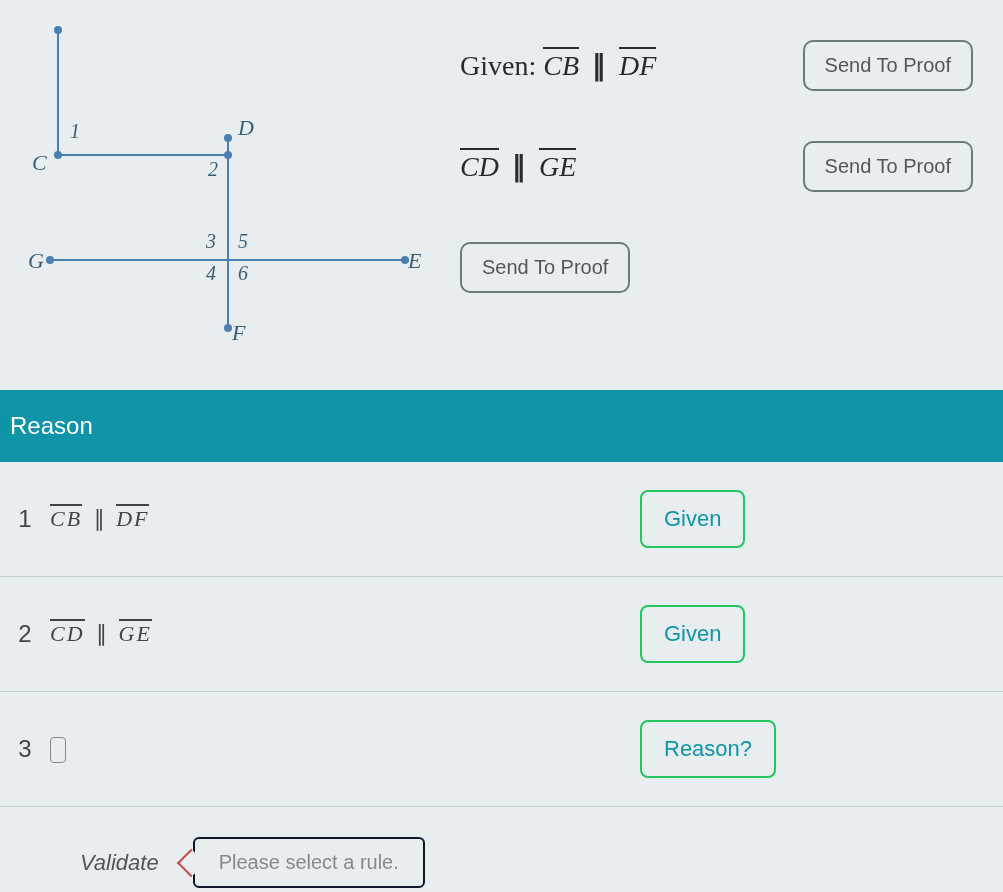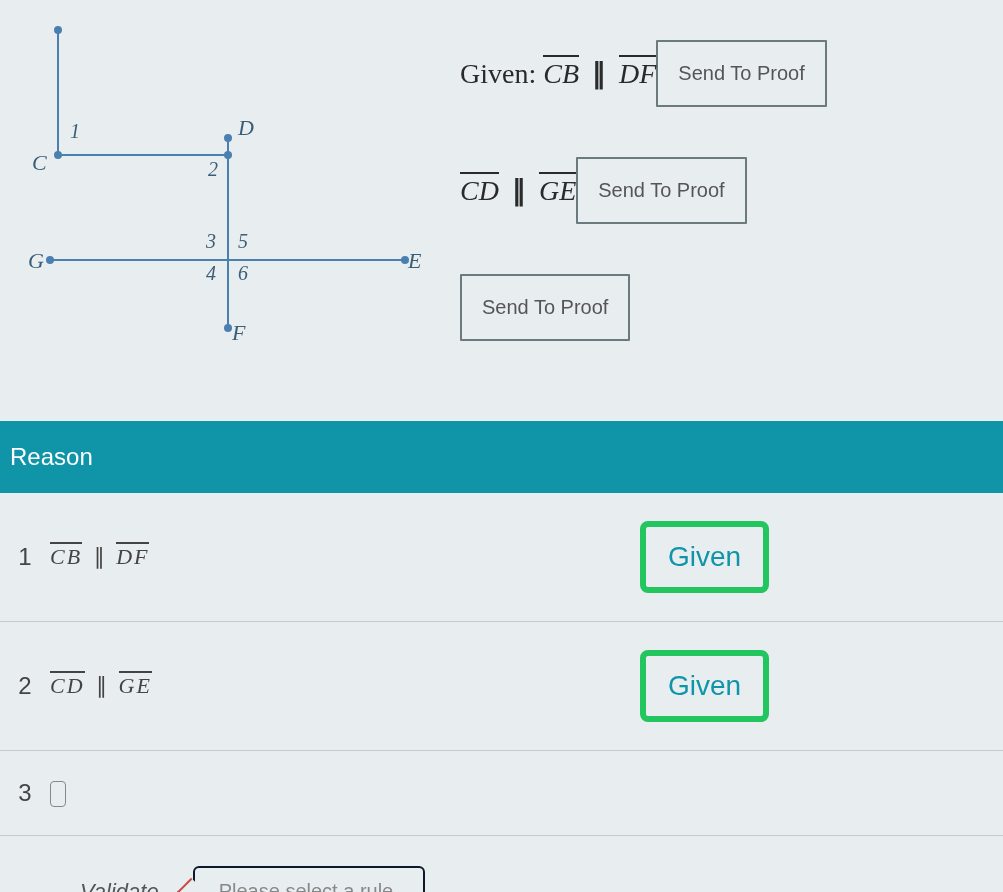--- a/index.html
+++ b/index.html
@@ -20,20 +20,21 @@
     height: 340px;
     position: relative;
   }
   .givens-area {
     flex: 1;
     padding: 20px 10px 0 20px;
   }
   .given-row {
     display: flex;
     align-items: center;
+    justify-content: space-between;
     margin-bottom: 50px;
   }
   .given-text {
     font-size: 28px;
     color: #2a2a2a;
     font-family: Georgia, serif;
   }
   .given-text .prefix { font-style: normal; }
   .given-text .seg {
     font-style: italic;
@@ -52,22 +53,22 @@
   .given-text .parallel {
     font-weight: bold;
     margin: 0 6px;
   }
   .send-btn {
     font-family: 'Helvetica Neue', Arial, sans-serif;
     font-size: 20px;
     color: #555;
     background: #e8eef0;
     border: 2px solid #6a7a7f;
-    border-radius: 1px;
-    padding: 20px 20px;
+    border-radius: 10px;
+    padding: 12px 20px;
     cursor: pointer;
     white-space: nowrap;
   }
   
   .proof-header {
     display: flex;
     background: #0f94a8;
     color: #fff;
     font-family: 'Helvetica Neue', Arial, sans-serif;
     font-size: 24px;
@@ -112,24 +113,24 @@
     display: inline-block;
     width: 16px;
     height: 26px;
     border: 1.5px solid #888;
     border-radius: 4px;
     vertical-align: middle;
   }
   .row-reason { flex: 1; }
   .reason-btn {
     font-family: 'Helvetica Neue', Arial, sans-serif;
-    font-size: 28px;
+    font-size: 22px;
     color: #0f94a8;
     background: #e8eef0;
-    border: 6px solid #22c55e;
+    border: 2px solid #22c55e;
     border-radius: 8px;
     padding: 14px 22px;
     cursor: pointer;
   }
   .validate-row {
     display: flex;
     align-items: center;
     padding: 30px 0 0 80px;
   }
   .validate-btn {
@@ -267,18 +268,21 @@
   <div class="row-reason">
     <button class="reason-btn">Given</button>
   </div>
 </div>
 
 <div class="proof-row">
   <div class="row-num">3</div>
   <div class="row-statement">
     <span class="empty-statement"></span>
   </div>
+  <div class="row-reason">
+    <button class="reason-btn">Reason?</button>
+  </div>
 </div>
 
 <div class="validate-row">
   <button class="validate-btn">Validate</button>
   <div class="error-bubble">Please select a rule.</div>
 </div>
 
 </body></html>

